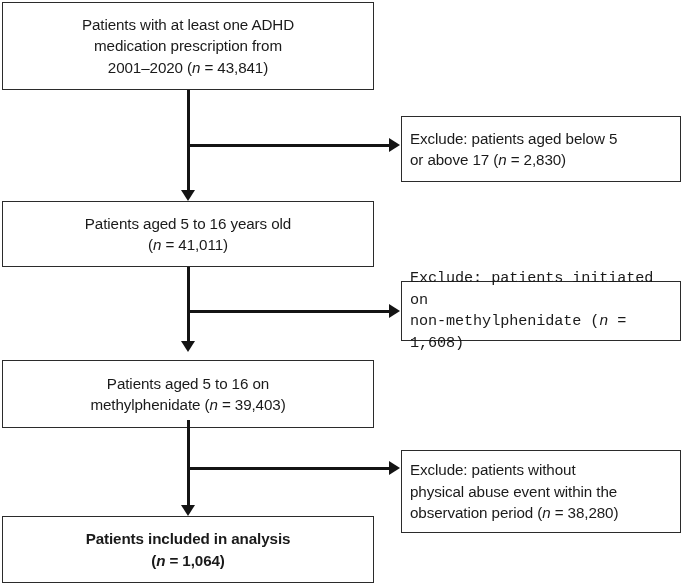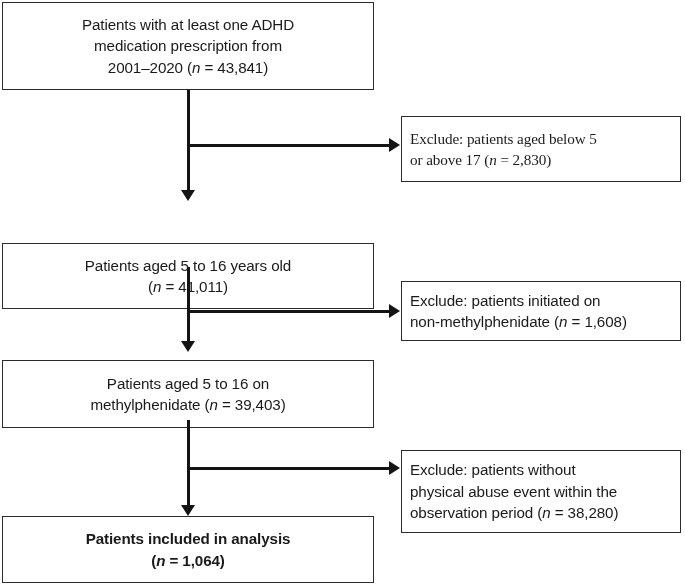--- a/index.html
+++ b/index.html
@@ -42,27 +42,27 @@
   .exclude-node .node-text {
     text-align: left;
     width: 100%;
   }
   .node-text i {
     font-style: italic;
   }
 
   
   #node-cohort      { left: 2px;  top: 2px;   width: 372px; height: 88px; }
-  #node-aged        { left: 2px;  top: 201px; width: 372px; height: 66px; margin-top: 42px; }
+  #node-aged        { left: 2px;  top: 201px; width: 372px; height: 66px; }
   #node-mph         { left: 2px;  top: 352px; width: 372px; height: 68px; margin-top: 8px; }
   #node-analysis    { left: 2px;  top: 516px; width: 372px; height: 67px; font-weight: bold; }
 
   
-  #node-exclude-age { left: 401px; top: 116px; width: 280px; height: 66px; font-family: Liberation Serif, serif; }
-  #node-exclude-mph { left: 401px; top: 281px; width: 280px; height: 60px; }
+  #node-exclude-age { left: 401px; top: 116px; width: 280px; height: 66px; }
+  #node-exclude-mph { left: 401px; top: 281px; width: 280px; height: 60px; font-family: Liberation Mono, monospace; }
   #node-exclude-abu { left: 401px; top: 450px; width: 280px; height: 83px; align-items: center; }
 
   
   .v-line {
     position: absolute;
     width: 3.4px;
     background: #141414;
     left: 186.5px;
   }
   .h-line {

